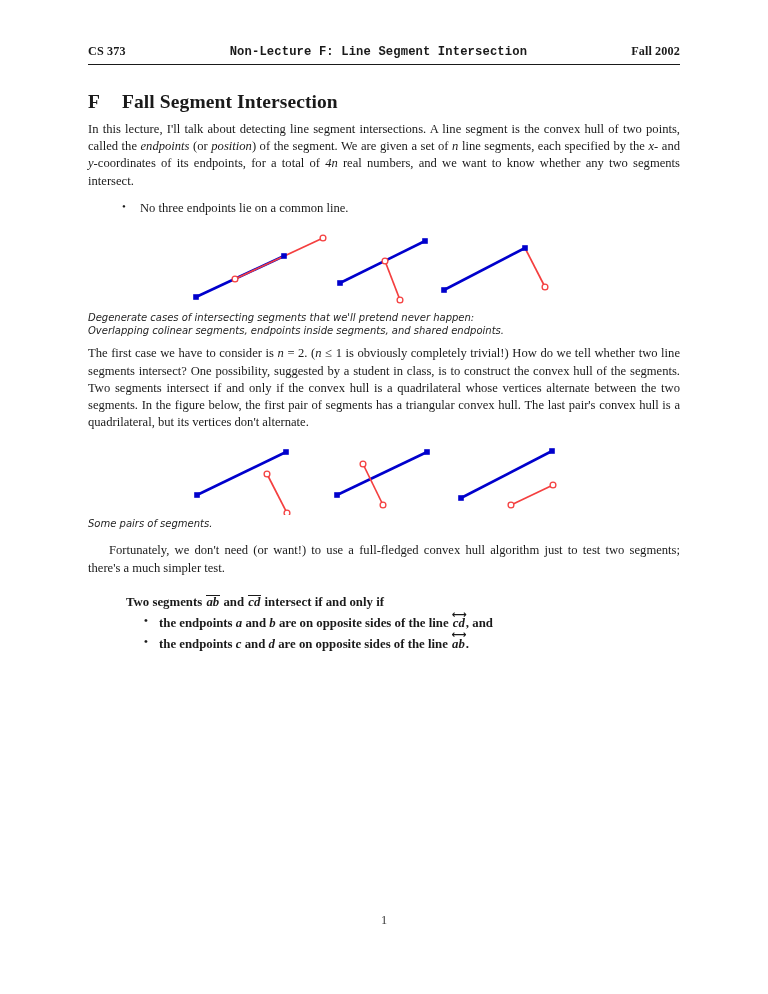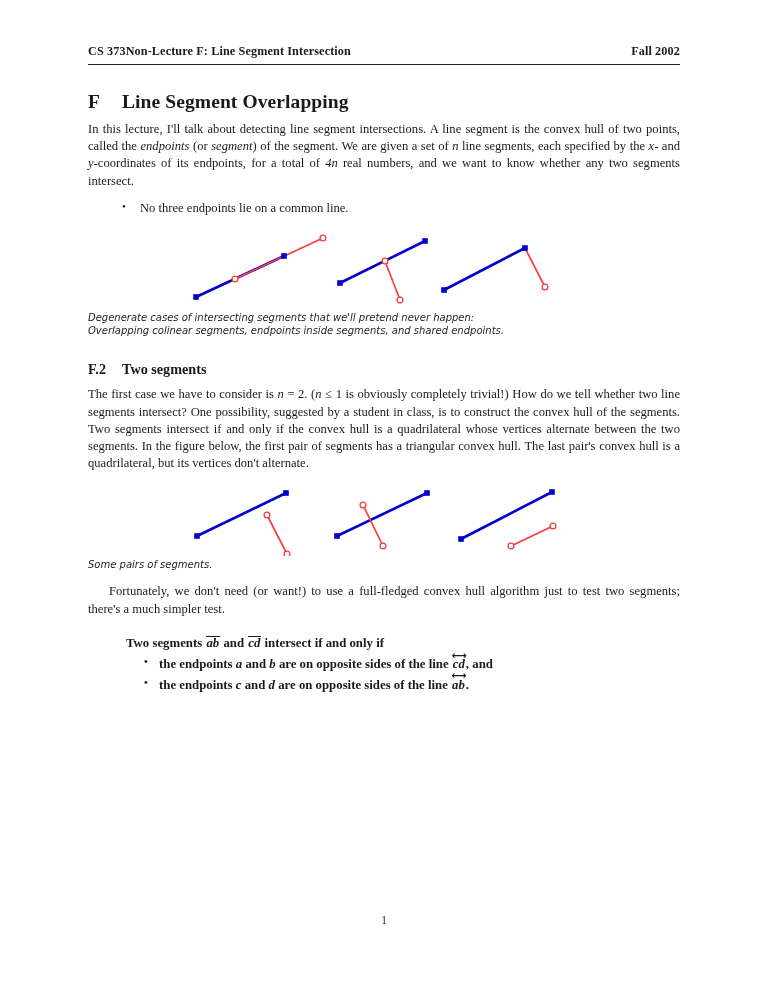--- a/index.html
+++ b/index.html
@@ -35,21 +35,21 @@
     display: flex;
     justify-content: space-between;
     align-items: baseline;
     font-size: 12.2px;
     font-weight: bold;
     letter-spacing: 0.01em;
     padding-bottom: 5px;
     border-bottom: 1.1px solid #1a1a1a;
   }
   .runhead .rh-left   { flex: 0 0 auto; }
-  .runhead .rh-center { flex: 1 1 auto; text-align: left; }
+  .runhead .rh-center { flex: 1 1 auto; text-align: center; font-family: Liberation Mono, monospace; }
   .runhead .rh-right  { flex: 0 0 auto; text-align: right; }
 
   
   h1.doc-title {
     font-size: 19.5px;
     font-weight: bold;
     margin: 26px 0 0 0;
     letter-spacing: 0.005em;
   }
   h1.doc-title .num { display: inline-block; width: 34px; }
@@ -186,26 +186,26 @@
 
   <div class="content">
 
     <div class="runhead">
       <span class="rh-left">CS 373</span>
       <span class="rh-center">Non-Lecture F: Line Segment Intersection</span>
       <span class="rh-right">Fall 2002</span>
     </div>
 
     <h1 class="doc-title">
-      <span class="num">F</span><span>Line Segment Overlapping</span>
+      <span class="num">F</span><span>Fall Segment Intersection</span>
     </h1>
 
 
     <p class="body">In this lecture, I'll talk about detecting line segment intersections. A line segment is the convex
-      hull of two points, called the <i>endpoints</i> (or <i>segment</i>) of the segment. We are given a set of <span class="mi">n</span> line
+      hull of two points, called the <i>endpoints</i> (or <i>position</i>) of the segment. We are given a set of <span class="mi">n</span> line
       segments, each specified by the <span class="mi">x</span>- and <span class="mi">y</span>-coordinates of its endpoints, for a total of <span class="mi">4n</span> real numbers,
       and we want to know whether any two segments intersect.</p>
 
 
     <ul class="bullets">
       <li>No three endpoints lie on a common line.</li>
     </ul>
 
 
     <div class="figure">
@@ -236,23 +236,20 @@
           <rect x="348.2" y="14.2" width="5.6" height="5.6" fill="#0000cc"></rect>
           <circle cx="371" cy="56" r="2.9" fill="#ffffff" stroke="#f43f3f" stroke-width="1.3"></circle>
         </g>
       </svg>
       <div class="figcaption">
         <div>Degenerate cases of intersecting segments that we'll pretend never happen:</div>
         <div>Overlapping colinear segments, endpoints inside segments, and shared endpoints.</div>
       </div>
     </div>
 
-    <h2 class="sec-title">
-      <span class="num">F.2</span><span>Two segments</span>
-    </h2>
 
     <p class="body">The first case we have to consider is <span class="mi">n</span> = 2. (<span class="mi">n</span> ≤ 1 is obviously completely trivial!) How do we
       tell whether two line segments intersect? One possibility, suggested by a student in class, is to
       construct the convex hull of the segments. Two segments intersect if and only if the convex hull
       is a quadrilateral whose vertices alternate between the two segments. In the figure below, the first
       pair of segments has a triangular convex hull. The last pair's convex hull is a quadrilateral, but its
       vertices don't alternate.</p>
 
     <div class="figure" style="margin-top:12px">
       <svg width="420" height="72" viewBox="0 0 420 72">

